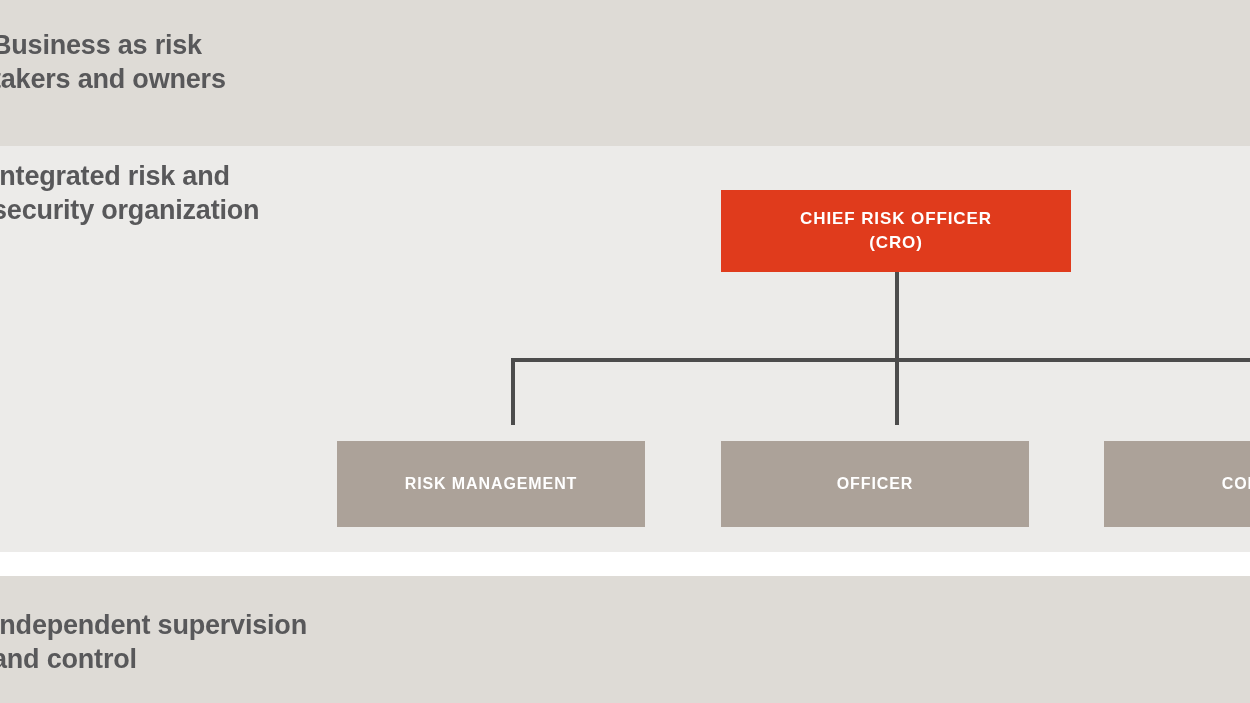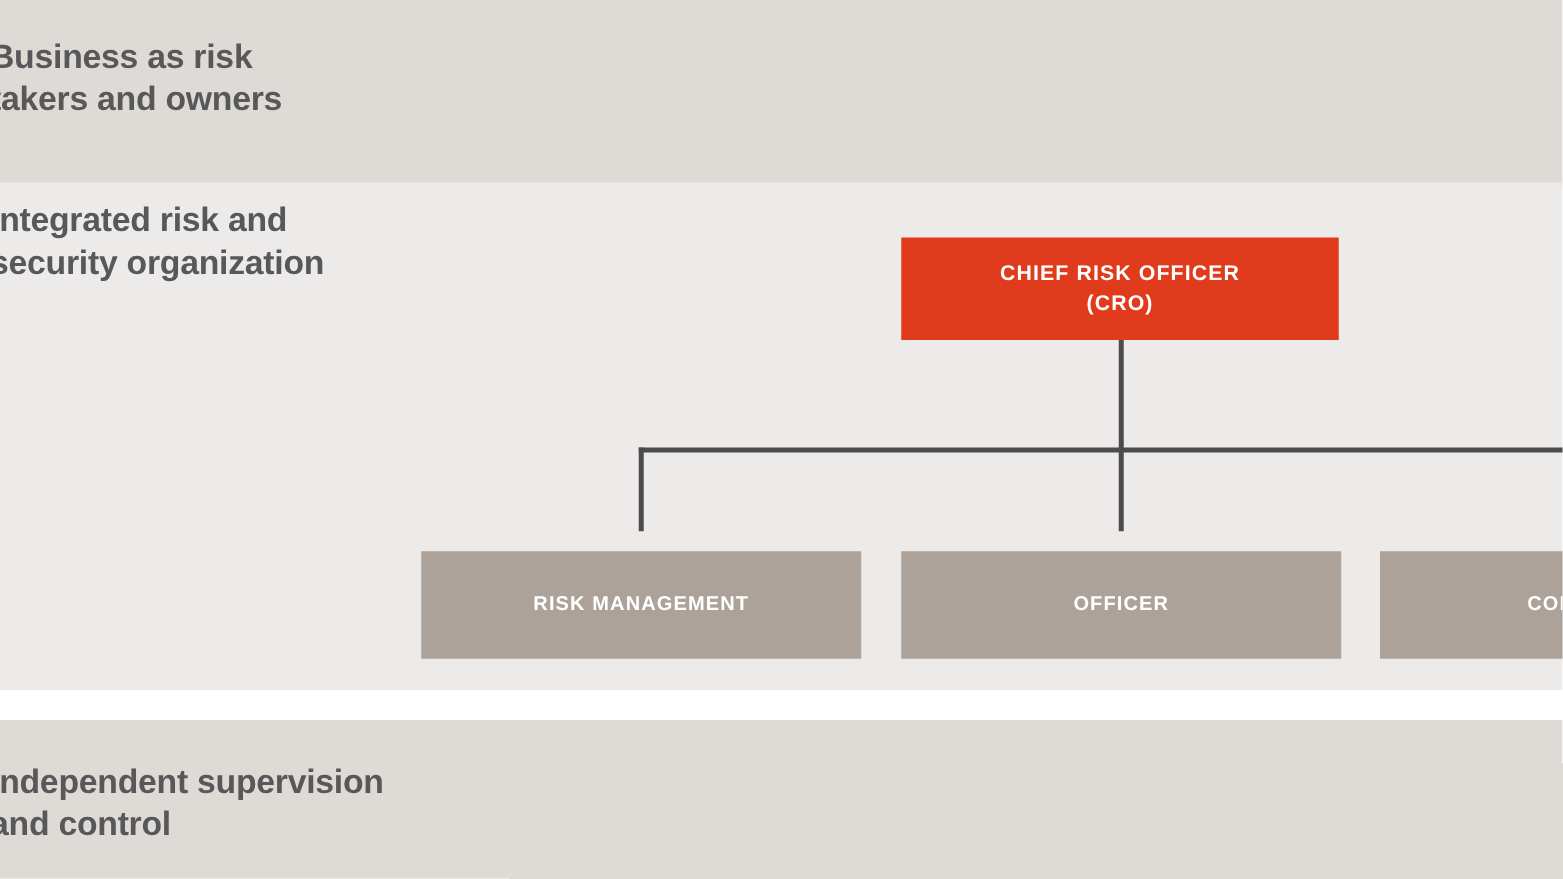--- a/index.html
+++ b/index.html
@@ -91,21 +91,21 @@
     left: 709px;
     top: 44px;
     width: 350px;
     height: 82px;
     background: #e03b1c;
     font-size: 17px;
   }
 
   .node--unit {
     top: 295px;
-    width: 352px;
+    width: 308px;
     height: 86px;
     background: #aca299;
     font-size: 16px;
   }
   .node--unit-1 { left: 325px; }
   .node--unit-2 { left: 709px; }
   .node--unit-3 { left: 1092px; width: 352px; }
 
   
   .conn {

